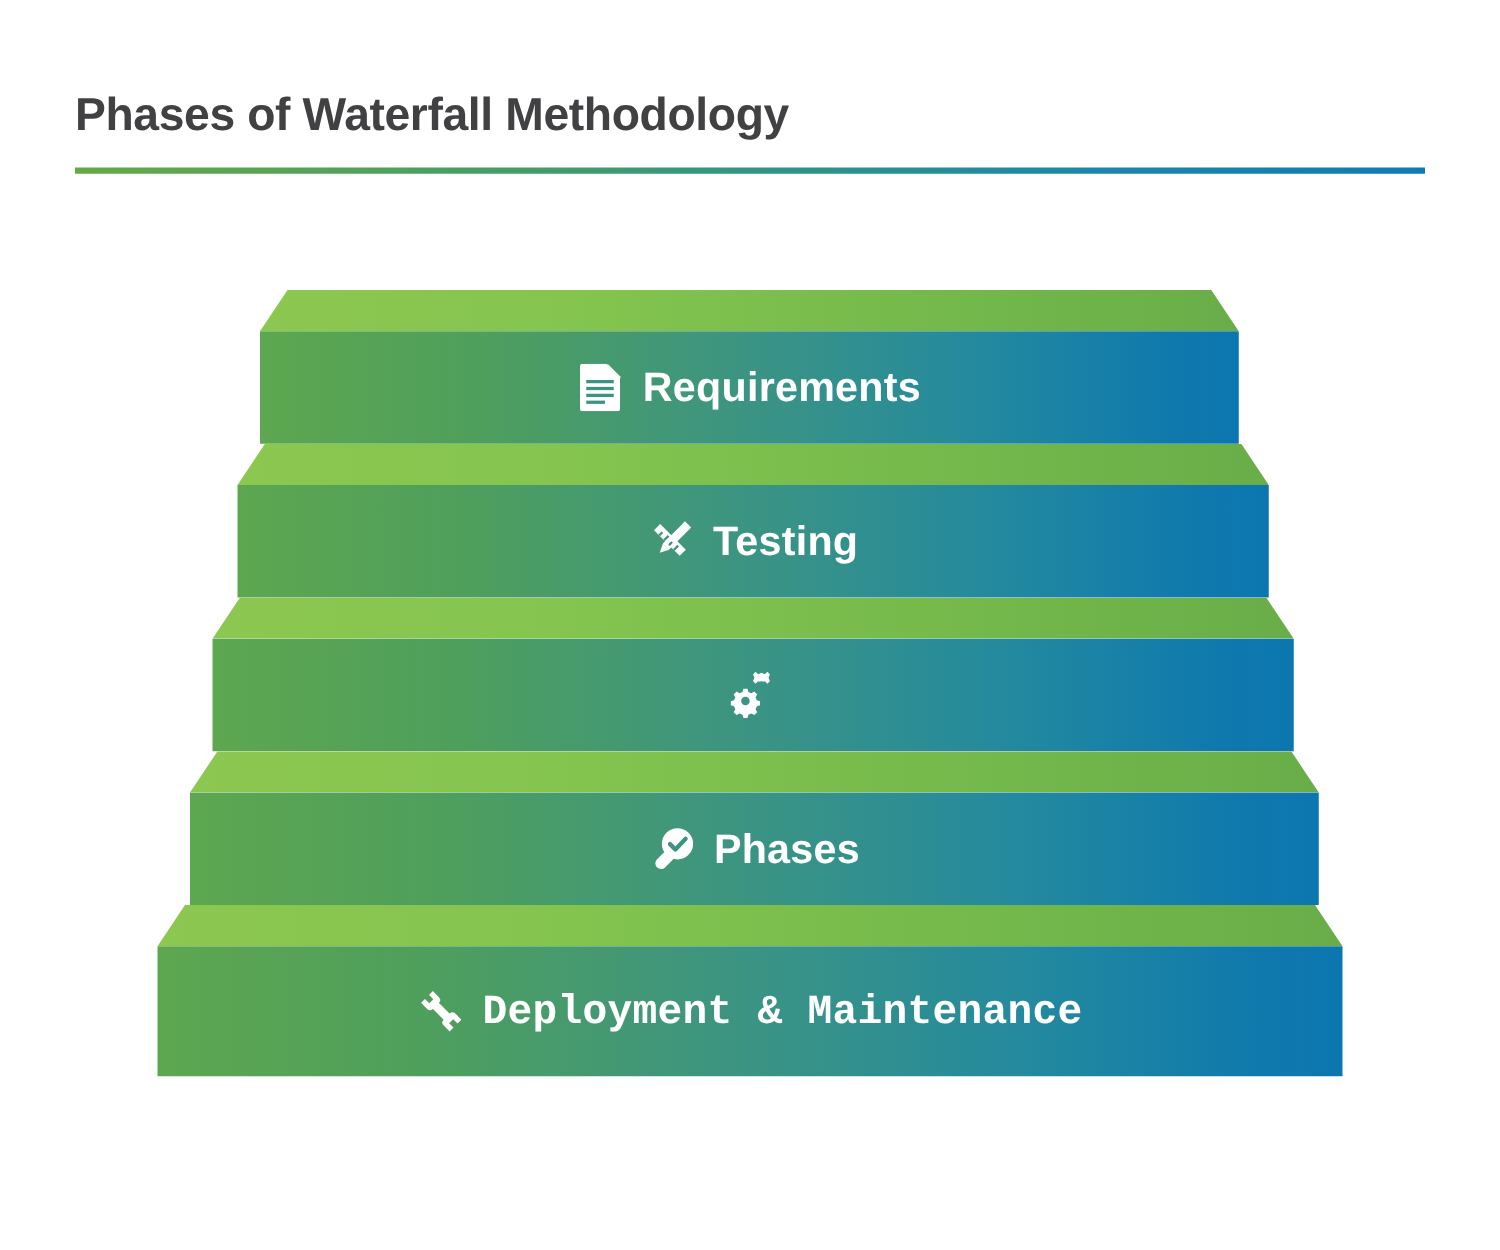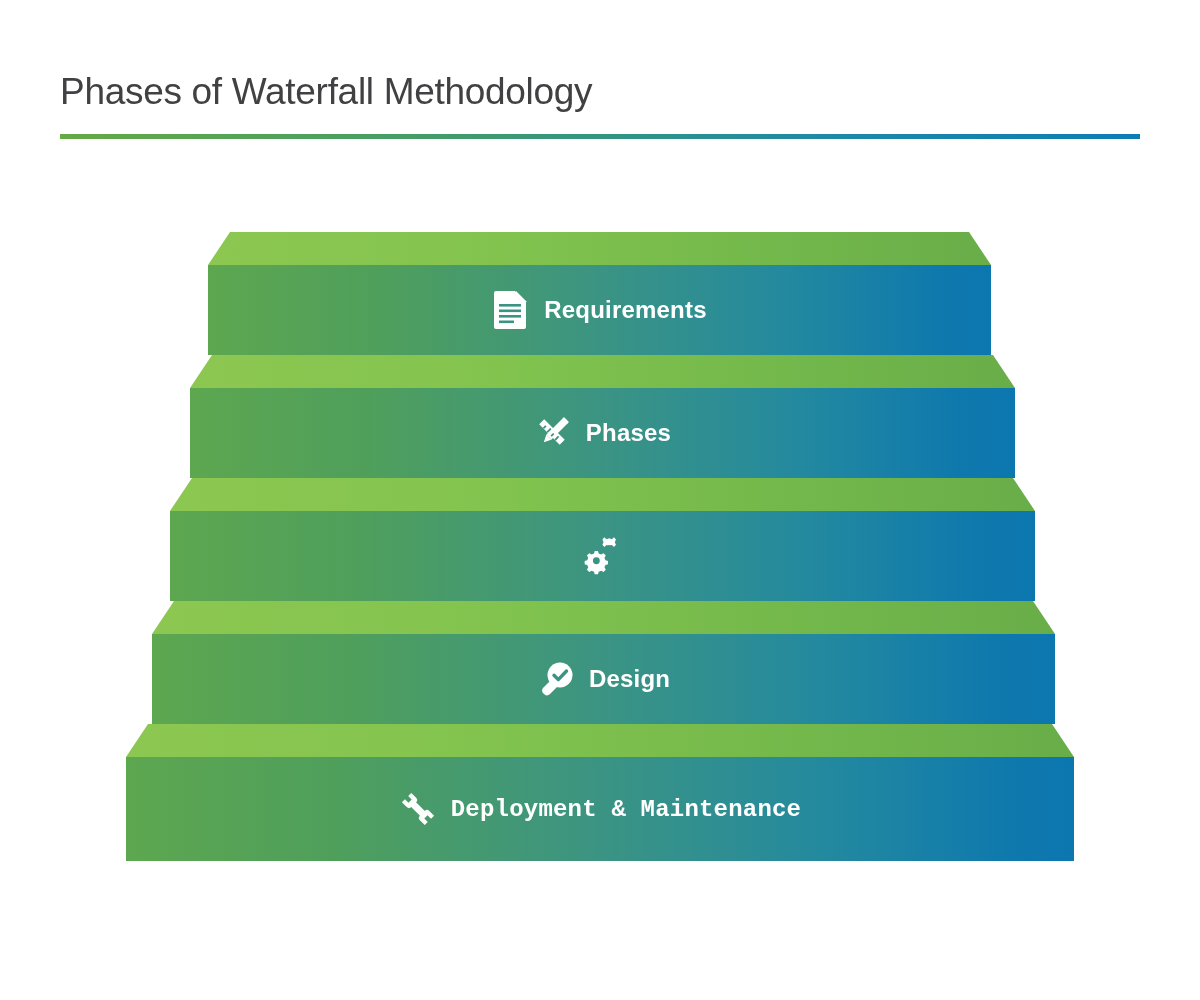--- a/index.html
+++ b/index.html
@@ -17,21 +17,21 @@
 
   
   #header {
     position: absolute;
     left: 60px;
     top: 72px;
     width: 1080px;
   }
   #page-title {
     font-size: 37px;
-    font-weight: normal;
+    font-weight: bold;
     color: #414042;
     letter-spacing: -0.3px;
     line-height: 1.1;
     white-space: nowrap;
   }
   #title-rule {
     margin-top: 21px;
     width: 1080px;
     height: 5px;
     background: linear-gradient(to right, #66a945 0%, #3f9b6d 38%, #1e88a8 72%, #0c7cb4 100%);
@@ -71,21 +71,21 @@
     position: absolute;
     left: 0;
     top: 33px;
     width: 100%;
     height: 90px;
     display: flex;
     align-items: center;
     justify-content: center;
     gap: 14px;
     color: #ffffff;
-    font-size: 24px;
+    font-size: 33px;
     font-weight: bold;
     letter-spacing: 0.2px;
     white-space: nowrap;
     pointer-events: none;
   }
   .step-label .icon {
     display: inline-flex;
     align-items: center;
     justify-content: center;
     width: 38px;
@@ -142,21 +142,21 @@
             <path d="M15.5 3 h7 v29 h-7 z"></path>
             <g fill="#3b9483">
               <rect x="15.5" y="8" width="3.6" height="1.8"></rect>
               <rect x="15.5" y="13.5" width="5" height="1.8"></rect>
               <rect x="15.5" y="19" width="3.6" height="1.8"></rect>
               <rect x="15.5" y="24.5" width="5" height="1.8"></rect>
             </g>
           </g>
         </svg>
       </span>
-      <span class="txt">Phases</span>
+      <span class="txt">Testing</span>
     </div>
   </div>
 
   <div class="step" style="left:170px; top:478px; width:865px;">
     <div class="step-top"></div>
     <div class="step-front"></div>
     <div class="step-label">
       <span class="icon">
         <svg width="40" height="38" viewBox="0 0 40 38" fill="#ffffff">
 
@@ -181,21 +181,21 @@
       <span class="icon">
         <svg width="38" height="38" viewBox="0 0 38 38" fill="#ffffff">
 
           <path d="M13.5 20.5 L6.5 27.5 a4.6 4.6 0 0 0 6.5 6.5 l7 -7 z"></path>
 
           <circle cx="23" cy="15" r="12.5"></circle>
 
           <path d="M17 15.3 l4.3 4.3 8.2 -8.6" fill="none" stroke="#3b9483" stroke-width="3.4" stroke-linecap="round" stroke-linejoin="round"></path>
         </svg>
       </span>
-      <span class="txt">Design</span>
+      <span class="txt">Phases</span>
     </div>
   </div>
 
   <div class="step" style="left:126px; top:724px; width:948px;">
     <div class="step-top"></div>
     <div class="step-front" style="height:104px;"></div>
     <div class="step-label" style="height:104px;font-family:Liberation Mono, monospace;">
       <span class="icon">
         <svg width="40" height="40" viewBox="0 0 40 40" fill="#ffffff">
           <g transform="rotate(-45 20 20)">

